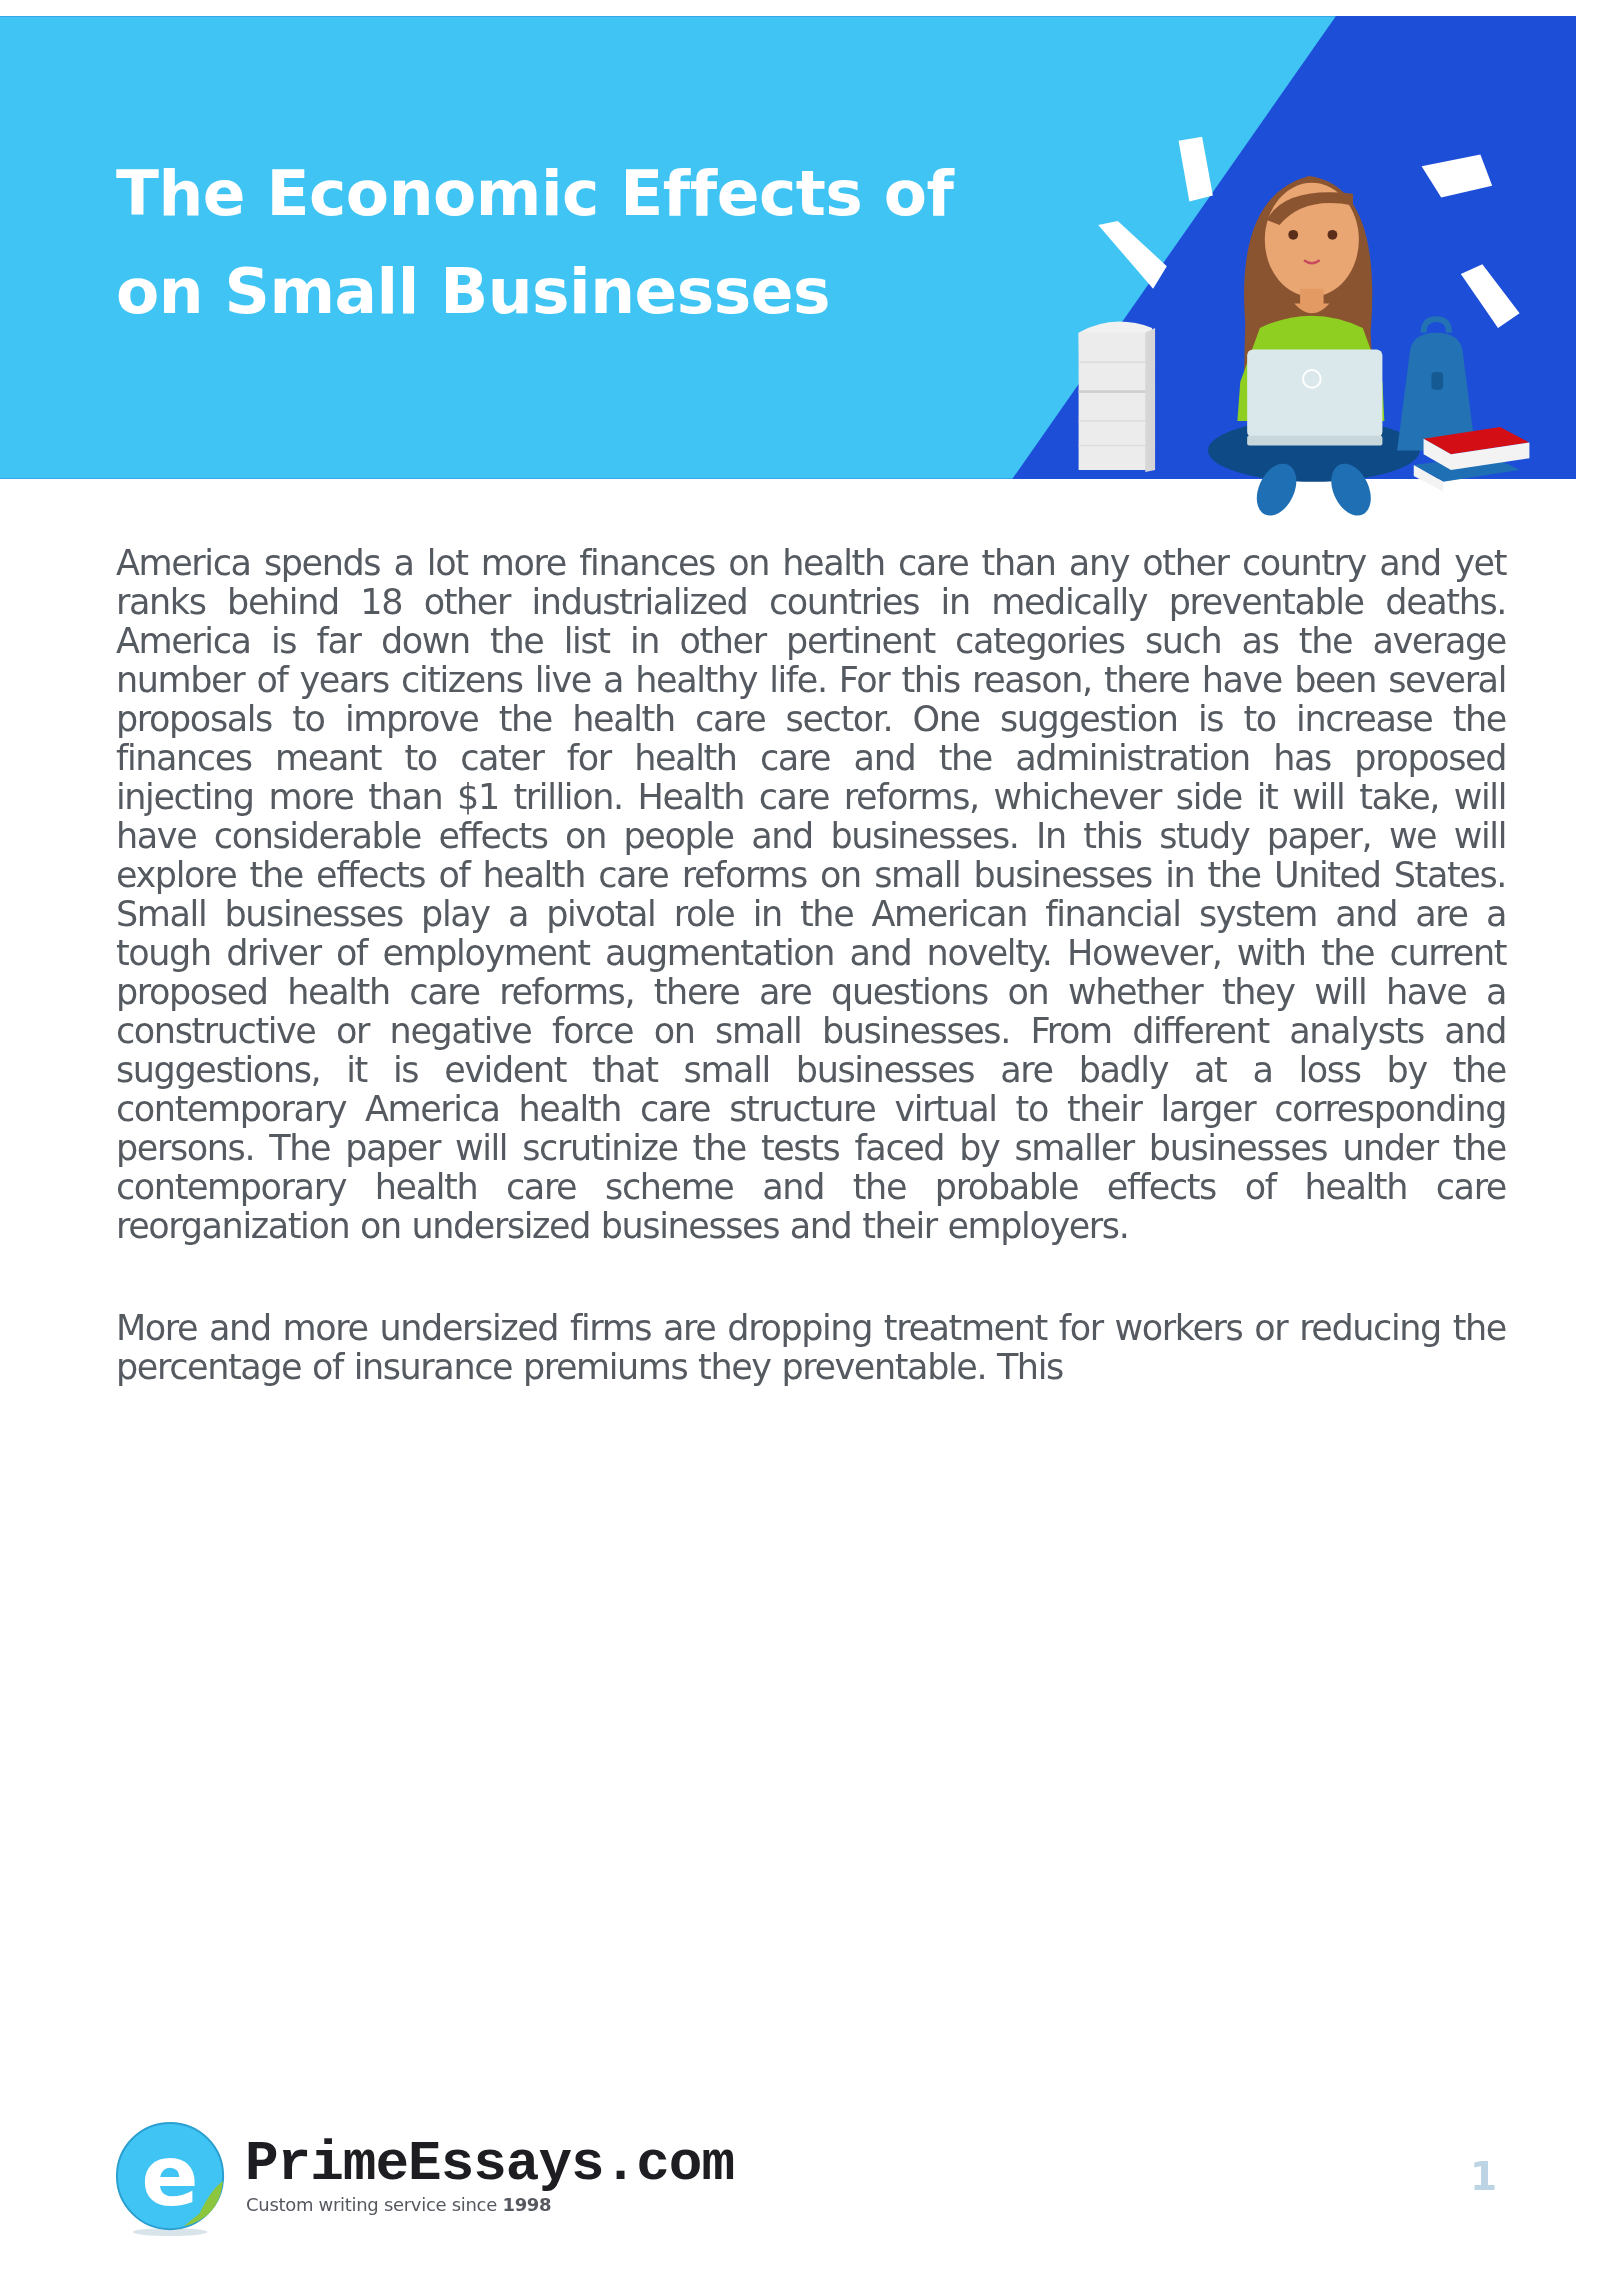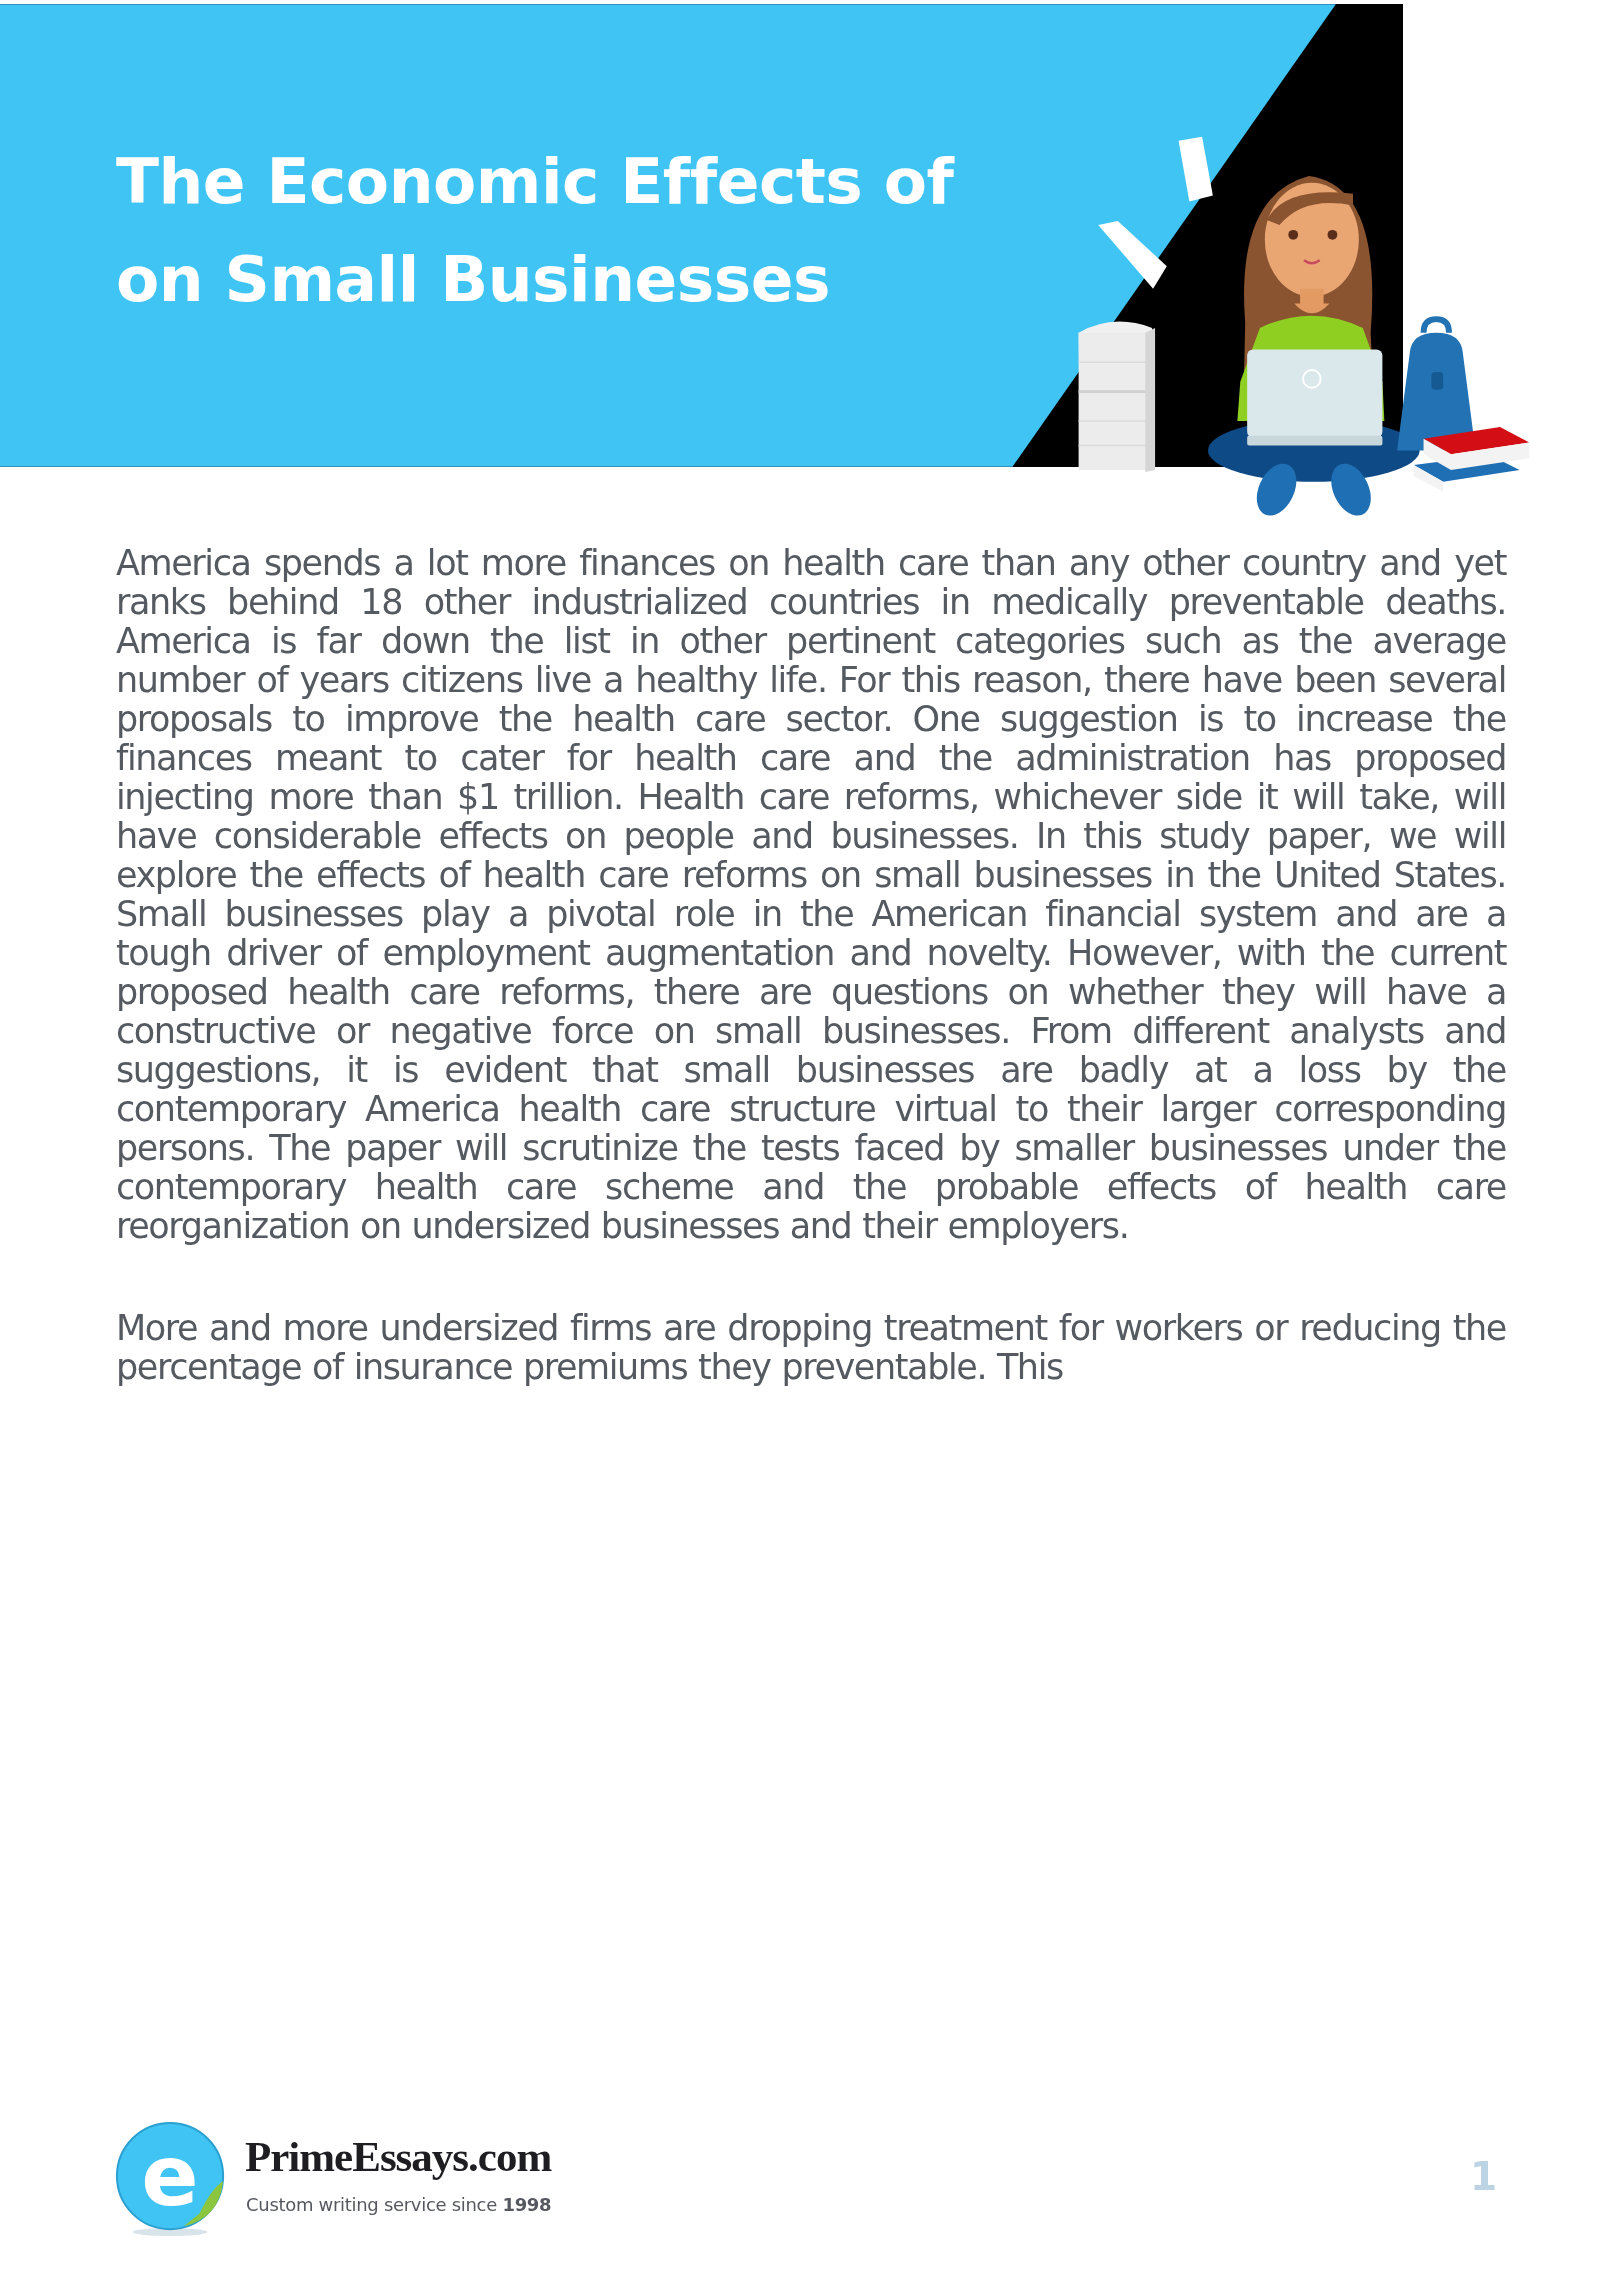--- a/index.html
+++ b/index.html
@@ -1,37 +1,37 @@
 <!DOCTYPE html>
 <html><head>
 <meta charset="utf-8">
 <style>
   html, body { margin: 0; padding: 0; background: #ffffff; }
   body { width: 1621px; height: 2293px; position: relative; overflow: hidden; font-family: "DejaVu Sans", sans-serif; }
 
-  .banner { position: absolute; left: 0; top: 4px; width: 1403px; height: 463px; background: #000000; overflow: hidden; }
+  .banner { position: absolute; left: 0; top: 16px; width: 1576px; height: 463px; background: #1d4ed8; overflow: hidden; }
   .banner-dark { position: absolute; left: 0; top: 0; width: 1621px; height: 463px; }
   .banner-dark svg { display: block; }
 
   .title { position: absolute; left: 116px; top: 129px; width: 921px; margin: 0;
            color: #ffffff; font-family: "DejaVu Sans", sans-serif; font-weight: bold;
            font-size: 63px; line-height: 98px; letter-spacing: -0.5px; }
   .title span { display: block; white-space: nowrap; }
 
   .illustration { position: absolute; left: 1059px; top: 127px; width: 490px; height: 392px; }
 
   .content { position: absolute; left: 116px; top: 544px; width: 1390px; }
   .para { margin: 0; color: #555a61; font-family: "DejaVu Sans", sans-serif; font-weight: normal;
           font-size: 35px; line-height: 39px; text-align: justify; letter-spacing: -1.4px; word-spacing: 1px; }
   .para + .para { margin-top: 63px; }
 
   .footer-logo { position: absolute; left: 113px; top: 2120px; width: 588px; height: 118px; }
   .logo-mark { position: absolute; left: 0; top: 0; width: 118px; height: 118px; }
-  .brand-name { position: absolute; left: 132px; top: 11.8px; font-family: Liberation Serif, serif;
-                font-weight: bold; font-size: 43px; color: #1e1e22; letter-spacing: -1px; white-space: nowrap; }
+  .brand-name { position: absolute; left: 132px; top: 11.8px; font-family: Liberation Mono, monospace;
+                font-weight: bold; font-size: 56px; color: #1e1e22; letter-spacing: -1px; white-space: nowrap; }
   .brand-tag { position: absolute; left: 133px; top: 74px; font-family: "DejaVu Sans", sans-serif;
                font-size: 18px; color: #55595f; white-space: nowrap; letter-spacing: -0.3px; }
   .brand-tag b { font-weight: bold; }
 
   .page-number { position: absolute; left: 1470px; top: 2154px; font-family: "DejaVu Sans", sans-serif;
                  font-weight: bold; font-size: 39px; color: #bdd4e4; }
 </style>
 </head>
 <body>
 

